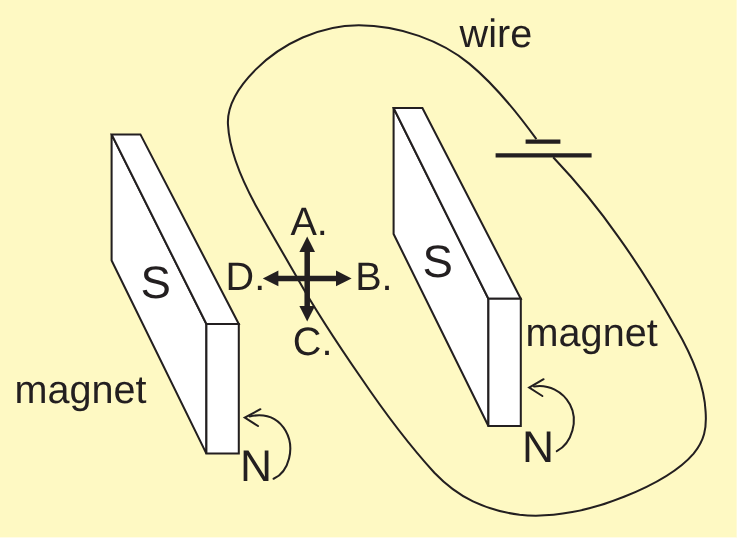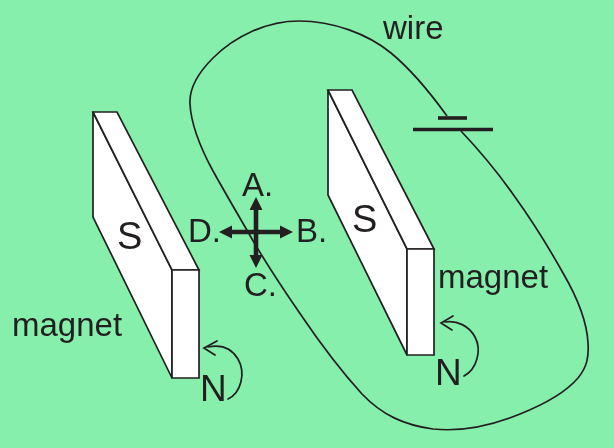--- a/index.html
+++ b/index.html
@@ -4,21 +4,21 @@
 <style>
   html, body {
     margin: 0;
     padding: 0;
     background: #ffffff;
   }
   #stage {
     position: relative;
     width: 614px;
     height: 448px;
-    background: #86efac;
+    background: #fef9c3;
     font-family: "Liberation Sans", sans-serif;
     color: #231f20;
     overflow: hidden;
   }
   #diagram-svg {
     position: absolute;
     left: 0;
     top: 0;
   }
   .lbl {

